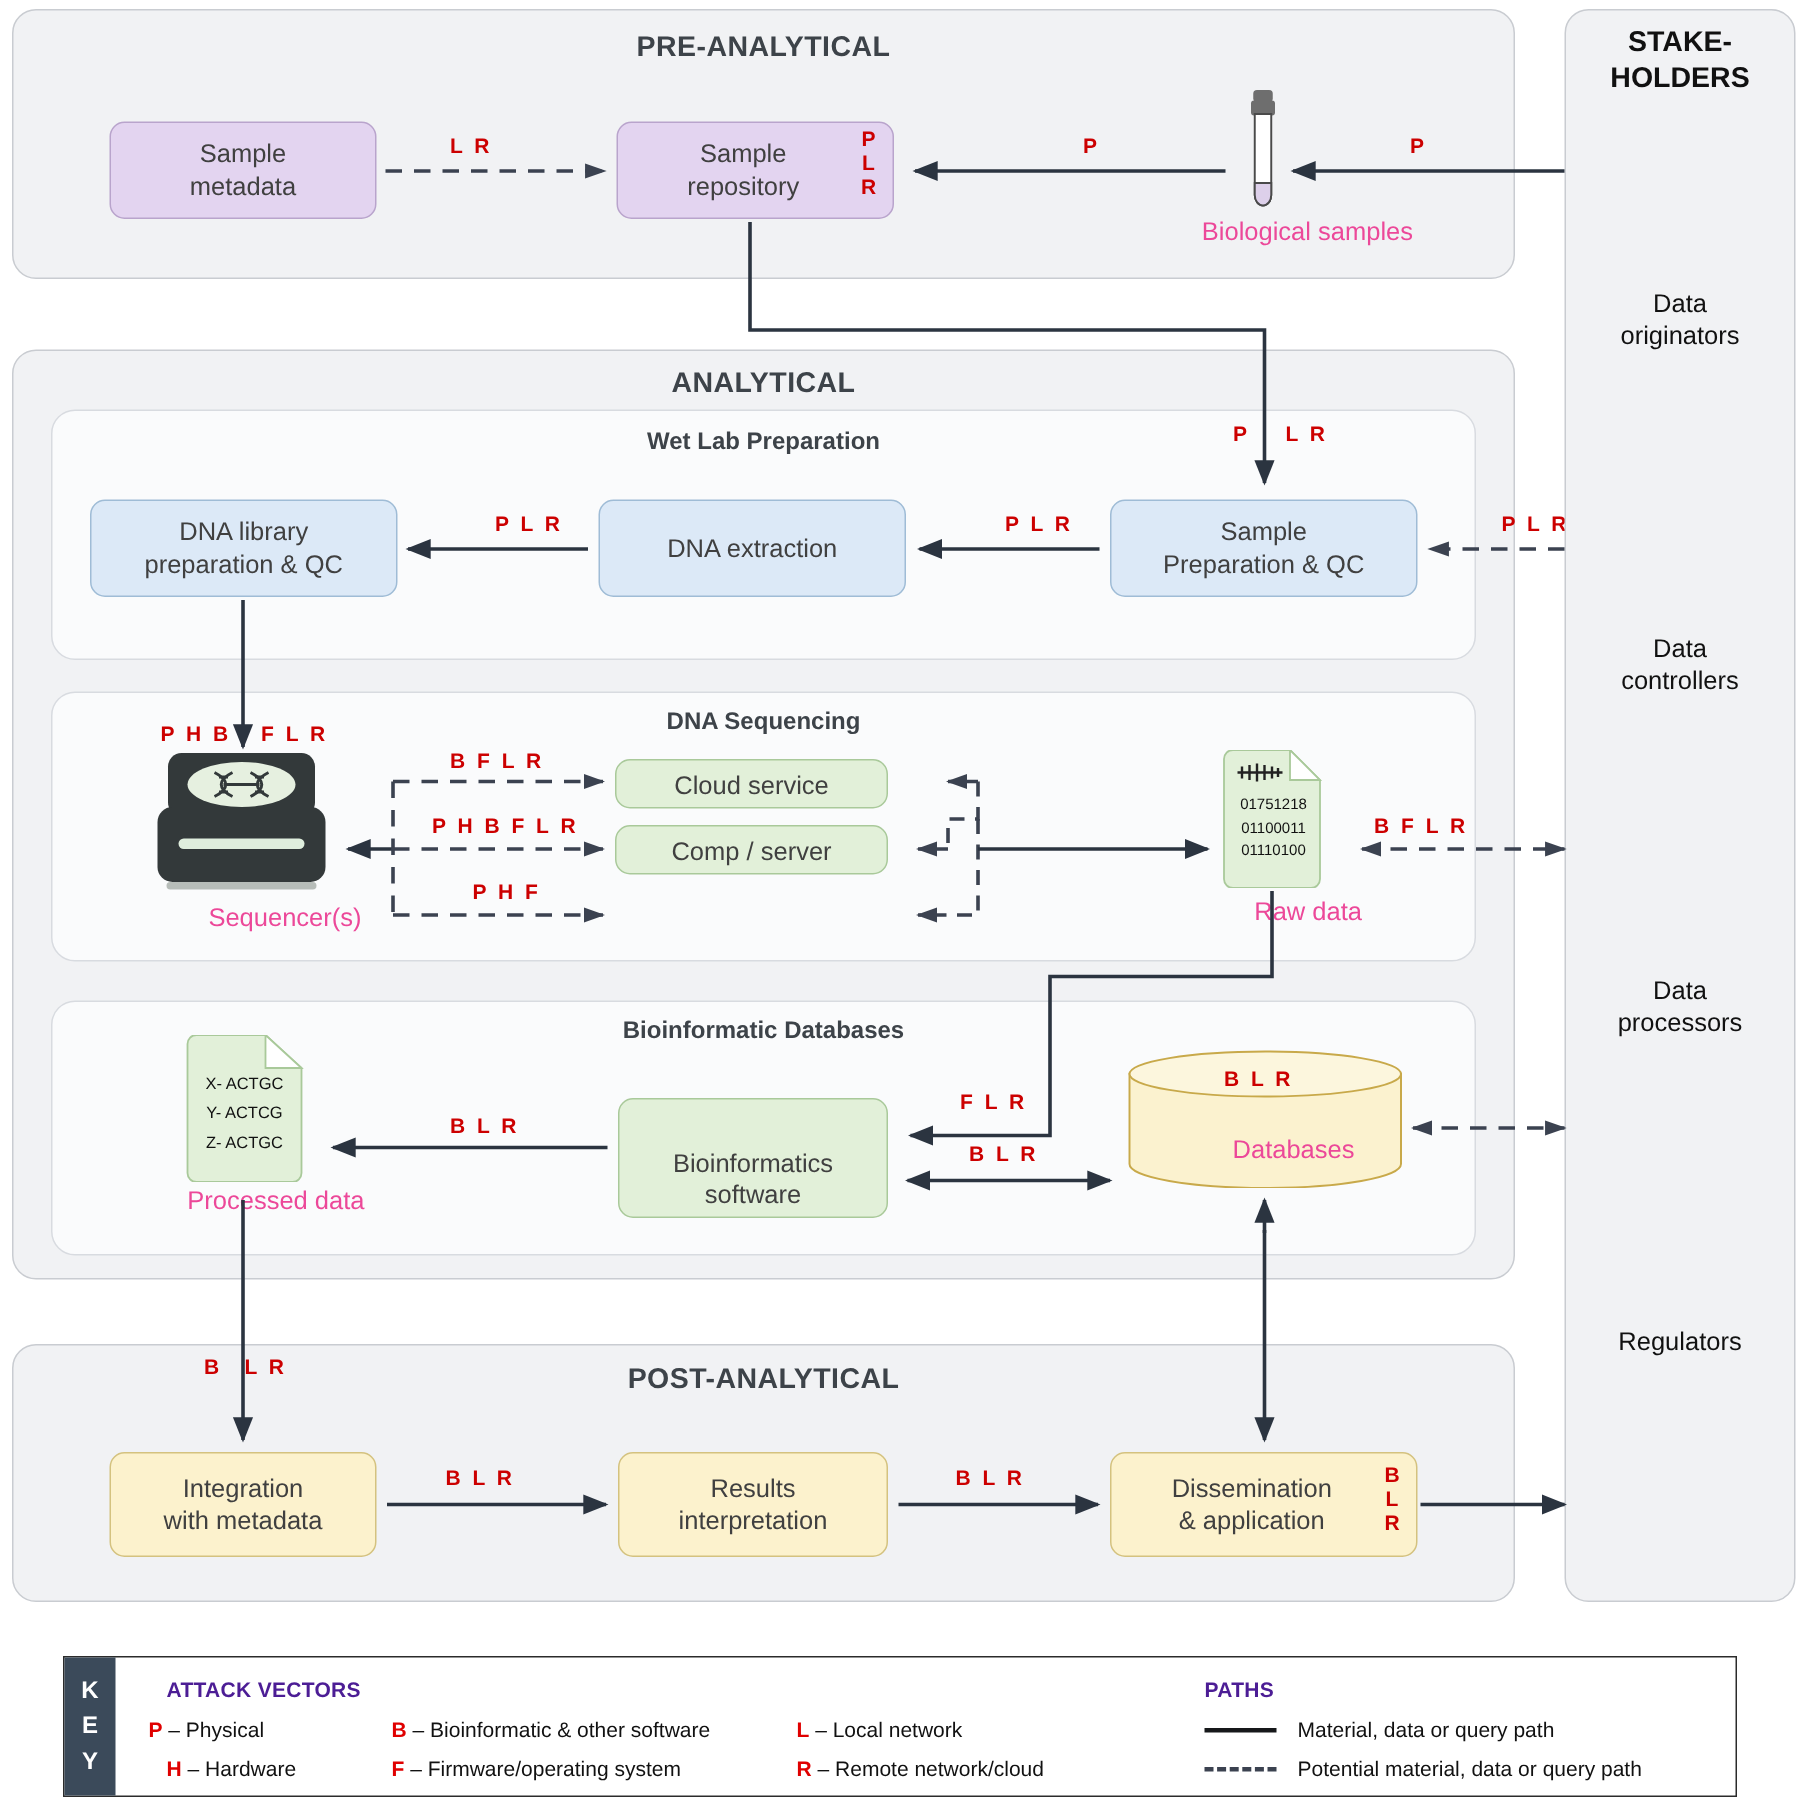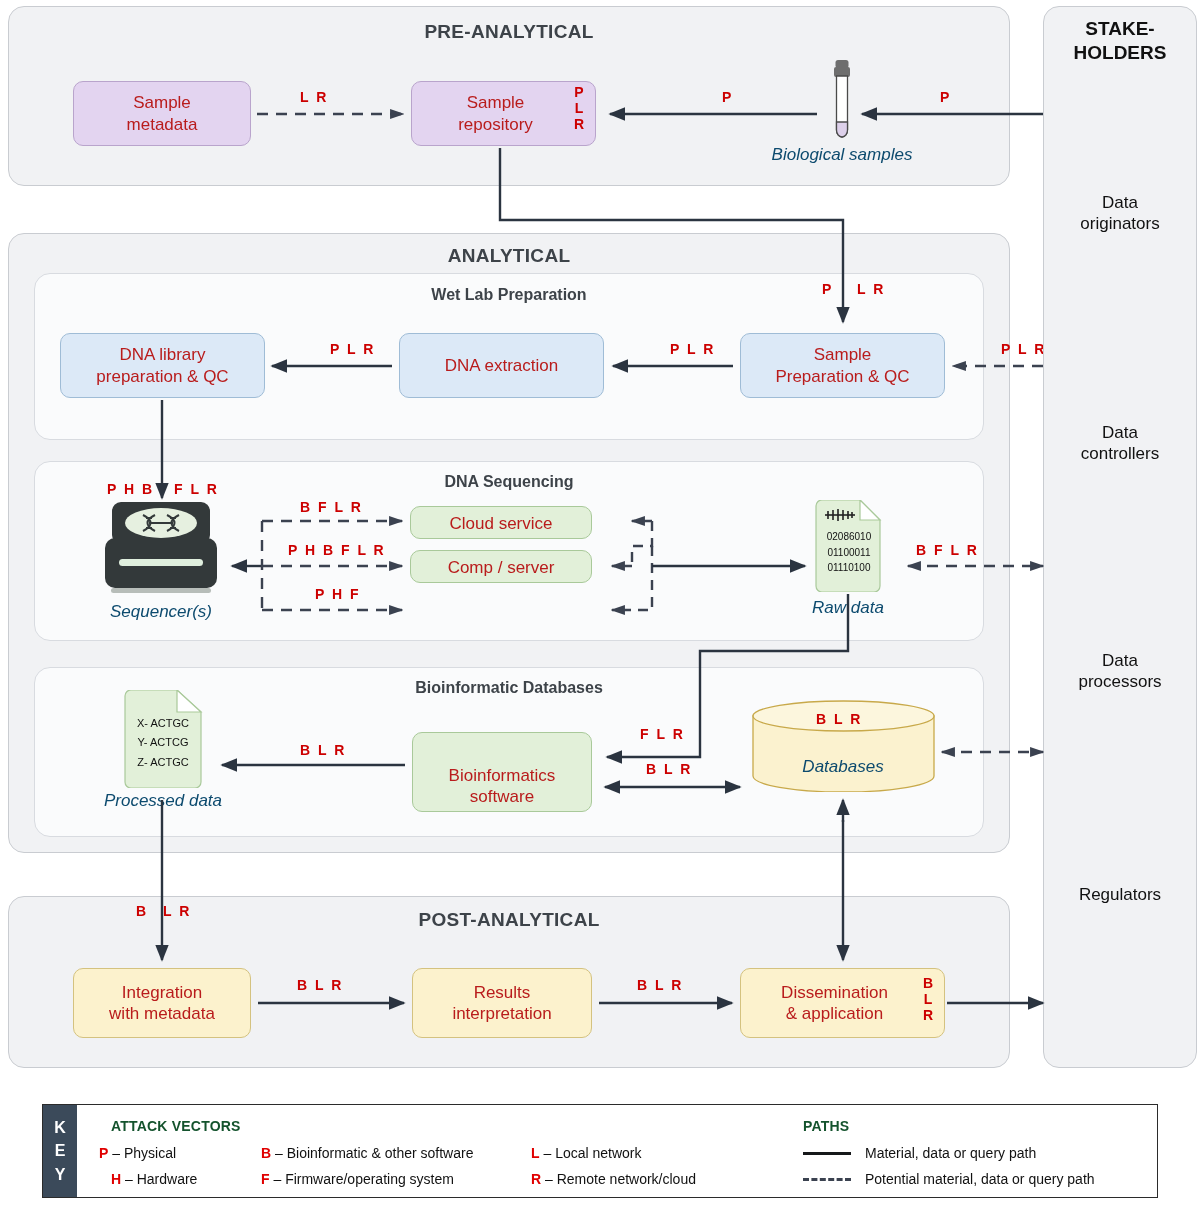--- a/index.html
+++ b/index.html
@@ -19,21 +19,21 @@
     font-size:19px;letter-spacing:.3px;
   }
   .sub-title{
     position:absolute;width:100%;text-align:center;font-weight:bold;color:#3d4349;
     font-size:16px;
   }
 
   
   .box{
     position:absolute;border-radius:10px;display:flex;align-items:center;justify-content:center;
-    text-align:center;font-size:17px;color:#b91c1c;line-height:1.25;box-sizing:border-box;
+    text-align:center;font-size:17px;color:#404040;line-height:1.25;box-sizing:border-box;
     padding:4px 6px;
   }
   .box.purple{background:#e3d4f0;border:1px solid #b9a4cc;}
   .box.blue{background:#dce9f7;border:1px solid #9fbcd6;}
   .box.green{background:#e2f0d9;border:1px solid #a9c99a;align-items:flex-end;}
   .box.yellow{background:#fcf2cd;border:1px solid #d4c27f;}
 
   
   #stakeholders{
     position:absolute;left:1043px;top:6px;width:152px;height:1060px;
@@ -43,33 +43,33 @@
     position:absolute;top:10px;width:100%;text-align:center;font-weight:bold;font-size:19px;color:#111;
     line-height:1.25;
   }
   .sh-item{
     position:absolute;width:100%;text-align:center;font-size:17px;color:#111;line-height:1.25;
   }
 
   
   .vlab{position:absolute;color:#cc0000;font-size:14px;font-weight:bold;letter-spacing:2px;white-space:nowrap;}
   .vlab-stack{position:absolute;color:#cc0000;font-size:14px;font-weight:bold;line-height:1.15;text-align:center;}
-  .plain{position:absolute;font-size:17px;color:#0c4a6e;white-space:nowrap;text-align:center;font-style:italic;}
+  .plain{position:absolute;font-size:17px;color:#ec4899;white-space:nowrap;text-align:right;}
 
   
   #key{
     position:absolute;left:42px;top:1104px;width:1116px;height:94px;
     background:#ffffff;border:1px solid #2b2b2b;box-sizing:border-box;
   }
   #key-tab{
     position:absolute;left:0;top:0;width:34px;height:92px;background:#3b4a5a;
     color:#fff;font-weight:bold;font-size:16px;display:flex;flex-direction:column;
     align-items:center;justify-content:center;line-height:1.45;
   }
-  .key-h{position:absolute;font-weight:bold;font-size:14px;color:#14532d;letter-spacing:.2px;}
+  .key-h{position:absolute;font-weight:bold;font-size:14px;color:#4c1d95;letter-spacing:.2px;}
   .key-e{position:absolute;font-size:14px;color:#111;white-space:nowrap;}
   .key-e b{color:#e00000;font-weight:bold;}
   .key-line-solid{position:absolute;height:0;border-top:3px solid #16181a;}
   .key-line-dash{position:absolute;height:0;border-top:3px dashed #3b4250;}
 
   svg.overlay{position:absolute;left:0;top:0;width:1200px;height:1206px;pointer-events:none;}
 </style>
 </head>
 <body>
 
@@ -186,21 +186,21 @@
     <svg width="72" height="92" viewBox="0 0 72 92">
       <path d="M4 6 a6 6 0 0 1 6 -6 H48 L68 20 V86 a6 6 0 0 1 -6 6 H10 a6 6 0 0 1 -6 -6 Z" fill="#e2f0d9" stroke="#a9c99a" stroke-width="1.2"></path>
       <path d="M48 0 L68 20 H48 Z" fill="#ffffff" stroke="#a9c99a" stroke-width="1.2"></path>
       <g stroke="#222" stroke-width="1.6">
         <path d="M13 15 h30"></path>
         <path d="M16 11 v8 M21 10 v10 M26 9 v12 M31 10 v10 M36 11 v8 M40 12 v6"></path>
       </g>
     </svg>
   </div>
   <div class="abs" style="left:818px;top:529px;width:62px;font-size:10px;color:#111;line-height:1.55;text-align:center;font-family:'Liberation Sans',sans-serif;">
-    <div>02086010</div>
+    <div>01751218</div>
     <div>01100011</div>
     <div>01110100</div>
   </div>
   <div class="plain" style="left:788px;top:598px;width:120px;">Raw data</div>
 
   <div class="subphase" style="left:34px;top:667px;width:948px;height:168px;">
     <div class="sub-title" style="top:11px;">Bioinformatic Databases</div>
   </div>
 
   <div class="abs" style="left:122px;top:690px;width:82px;height:98px;">

